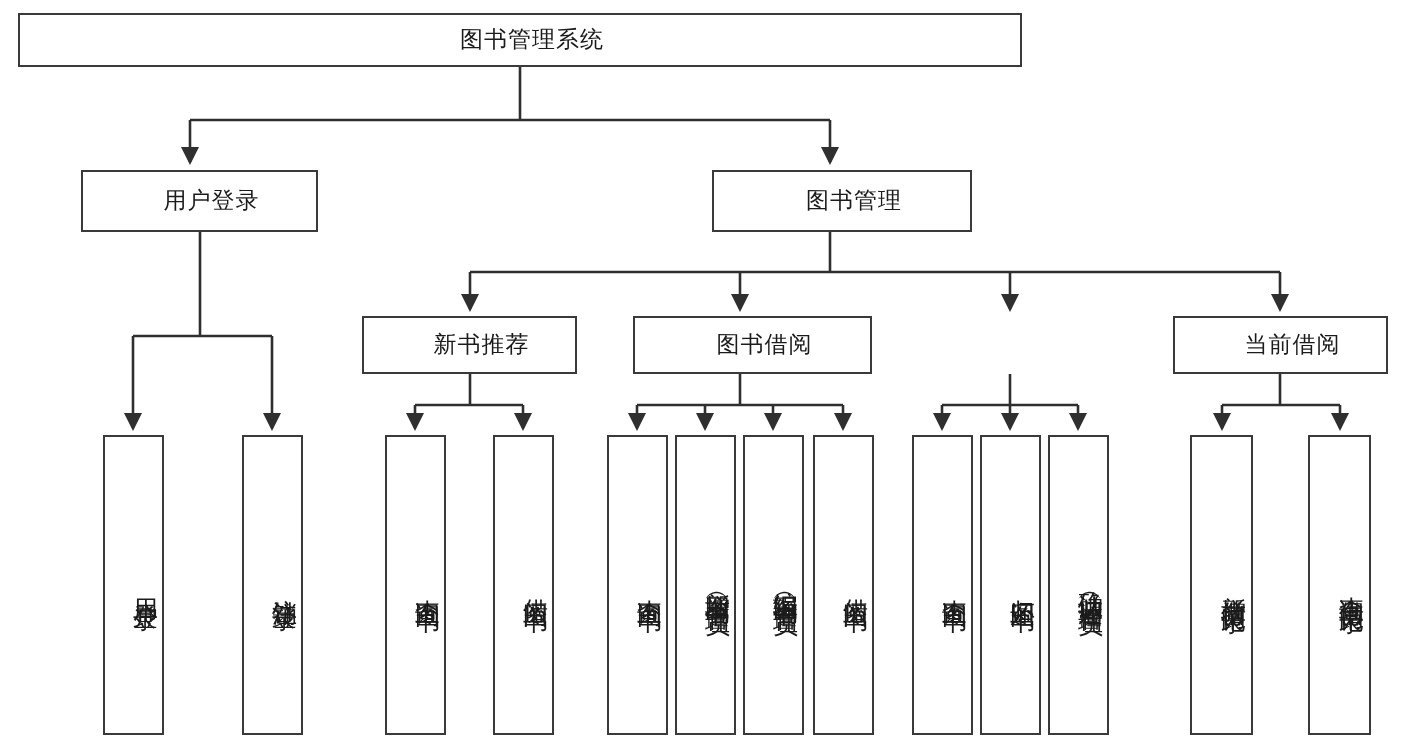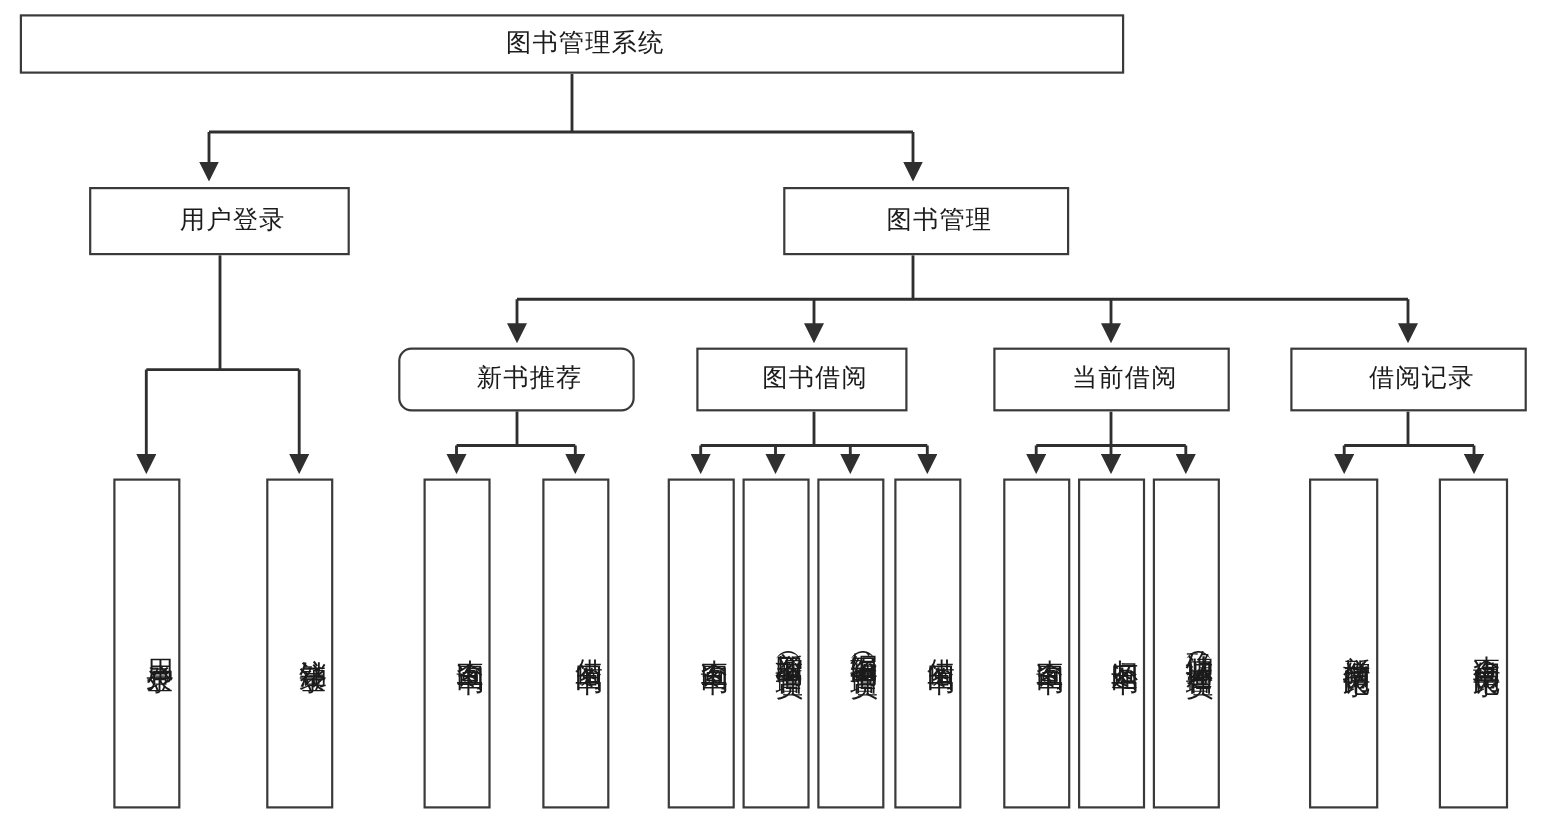--- a/index.html
+++ b/index.html
@@ -127,31 +127,28 @@
     <span>图书管理系统</span>
   </div>
 
   <div class="node horiz" style="left:81px; top:170px; width:237px; height:62px;">
     <span>用户登录</span>
   </div>
   <div class="node horiz" style="left:712px; top:170px; width:260px; height:62px;">
     <span>图书管理</span>
   </div>
 
-  <div class="node horiz" style="left:362px; top:316px; width:215px; height:58px;border-radius:12px;">
+  <div class="node horiz" style="left:362px; top:316px; width:215px; height:58px;">
     <span>新书推荐</span>
   </div>
-  <div class="node horiz" style="left:633px; top:316px; width:192px; height:58px;">
+  <div class="node horiz" style="left:633px; top:316px; width:239px; height:58px;">
     <span>图书借阅</span>
   </div>
-  <div class="node horiz" style="left:903px; top:316px; width:215px; height:58px;">
+  <div class="node horiz" style="left:1173px; top:316px; width:215px; height:58px;">
     <span>当前借阅</span>
-  </div>
-  <div class="node horiz" style="left:1173px; top:316px; width:215px; height:58px;">
-    <span>借阅记录</span>
   </div>
 
   <div class="node vert" style="left:103px; top:435px; width:61px; height:300px;">
     <span class="vert-text">用户登录</span>
   </div>
   <div class="node vert" style="left:242px; top:435px; width:61px; height:300px;">
     <span class="vert-text">注销登录</span>
   </div>
 
   <div class="node vert" style="left:385px; top:435px; width:61px; height:300px;">

